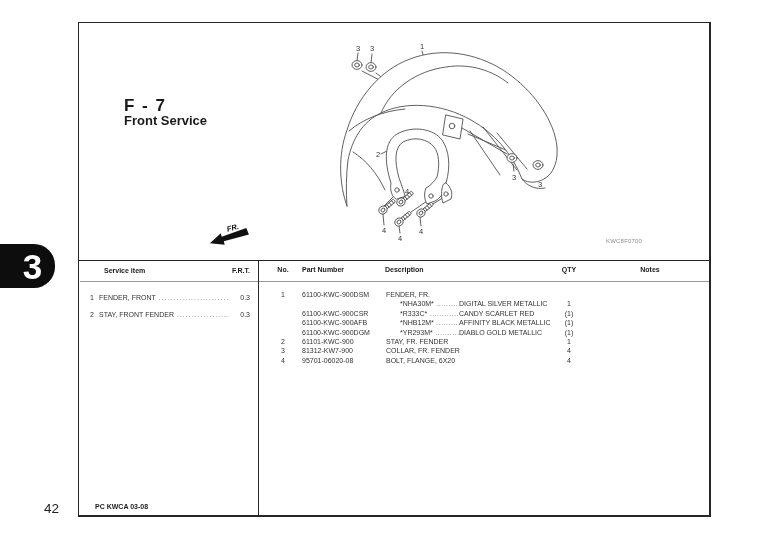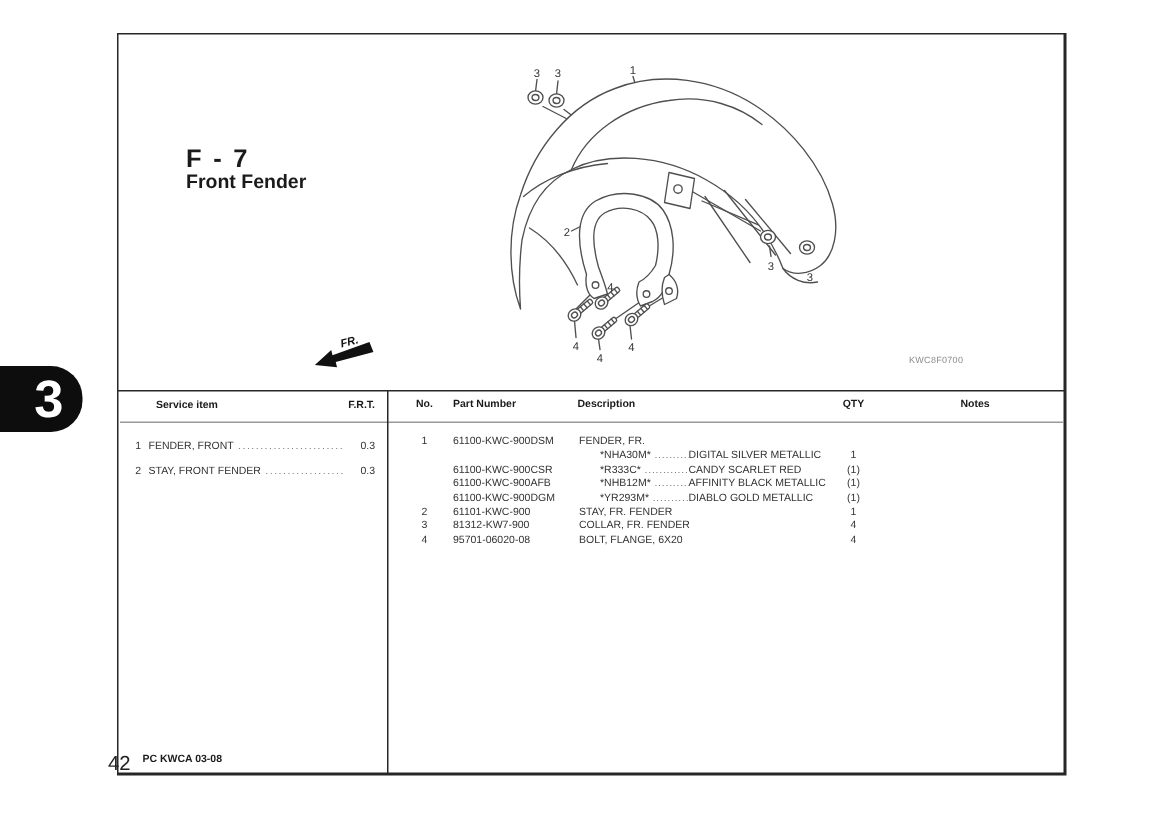--- a/index.html
+++ b/index.html
@@ -48,34 +48,34 @@
   .c-no{left:12px;width:18px;text-align:center;}
   .c-part{left:40px;}
   .c-desc{left:124px;}
   .c-colorline{left:138px;display:flex;width:230px;}
   .ccode{width:59px;overflow:hidden;white-space:nowrap;flex:none;line-height:9.4px;}
   .ccode::after{content:" ......................................";letter-spacing:.5px;color:#777;}
   .cname{flex:none;line-height:9.4px;}
   .c-qty{left:294px;width:26px;text-align:center;}
 
   .footer-code{position:absolute;left:95px;top:503px;font-size:7px;font-weight:bold;color:#1a1a1a;}
-  .page-number{position:absolute;left:44px;top:501px;font-size:13.5px;color:#222;margin-left:28px;}
+  .page-number{position:absolute;left:44px;top:501px;font-size:13.5px;color:#222;}
   .diagram-svg{position:absolute;left:0;top:0;width:768px;height:543px;}
 </style>
 </head>
 <body>
 
 <div class="page-frame"></div>
 
 <div class="section-tab">
   <span>3</span>
 </div>
 
 <div class="page-title">F - 7</div>
-<div class="page-subtitle">Front Fender</div>
+<div class="page-subtitle">Front Service</div>
 
 <svg class="diagram-svg" viewBox="0 0 768 543" xmlns="http://www.w3.org/2000/svg">
   <g stroke="#4f4f4f" stroke-width="0.9" fill="none" stroke-linecap="round" stroke-linejoin="round">
 
     <g>
       <path d="M358,53 L357,61"></path>
       <path d="M372,54 L371,63"></path>
       <path d="M362,71 L391,86"></path>
       <path d="M376,73 L397,89"></path>
       <path d="M422,51 L425,61"></path>

